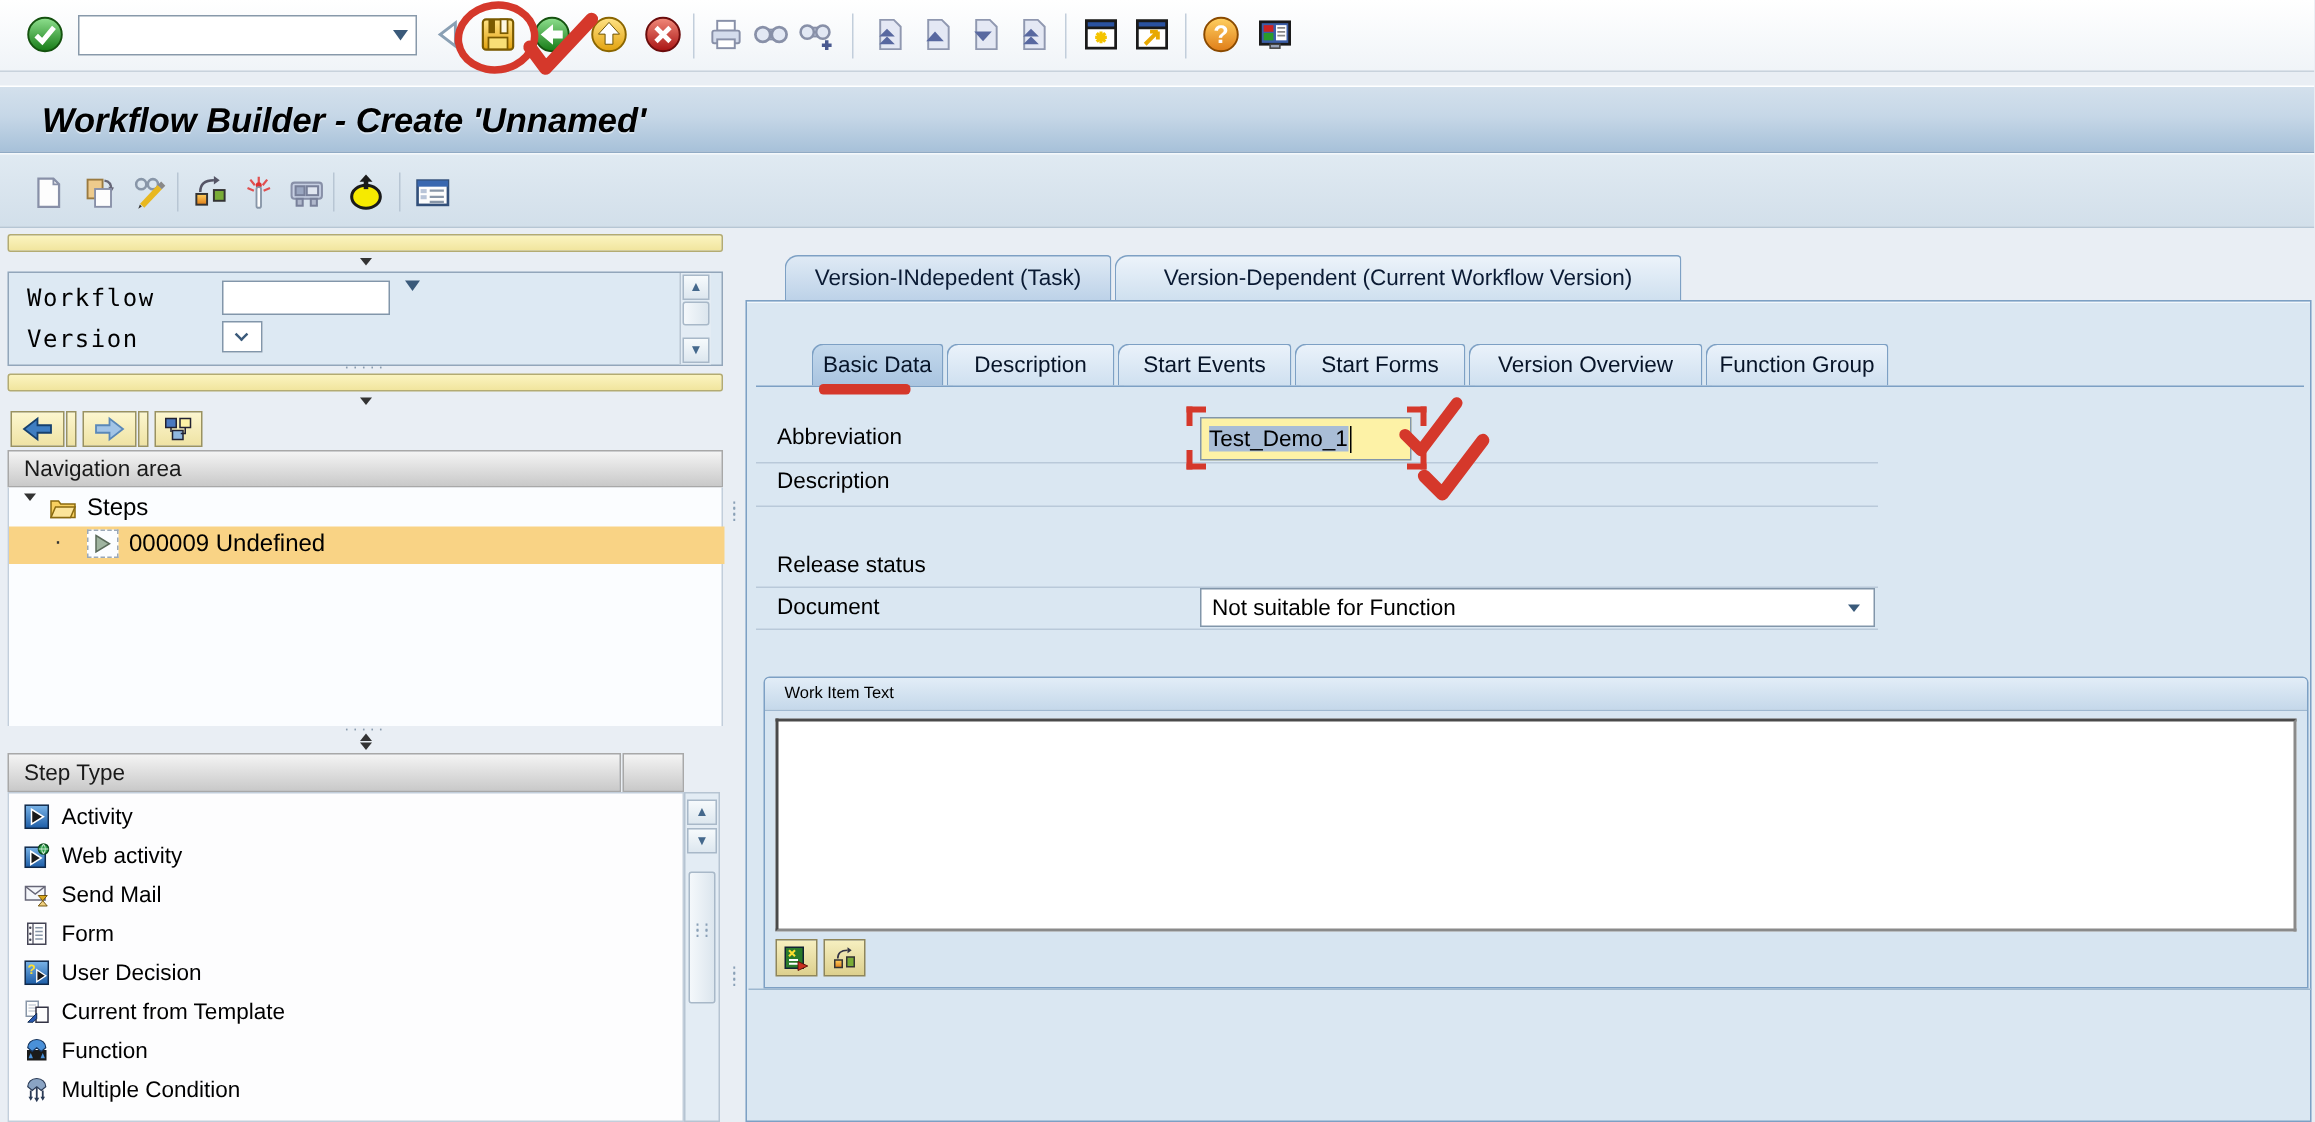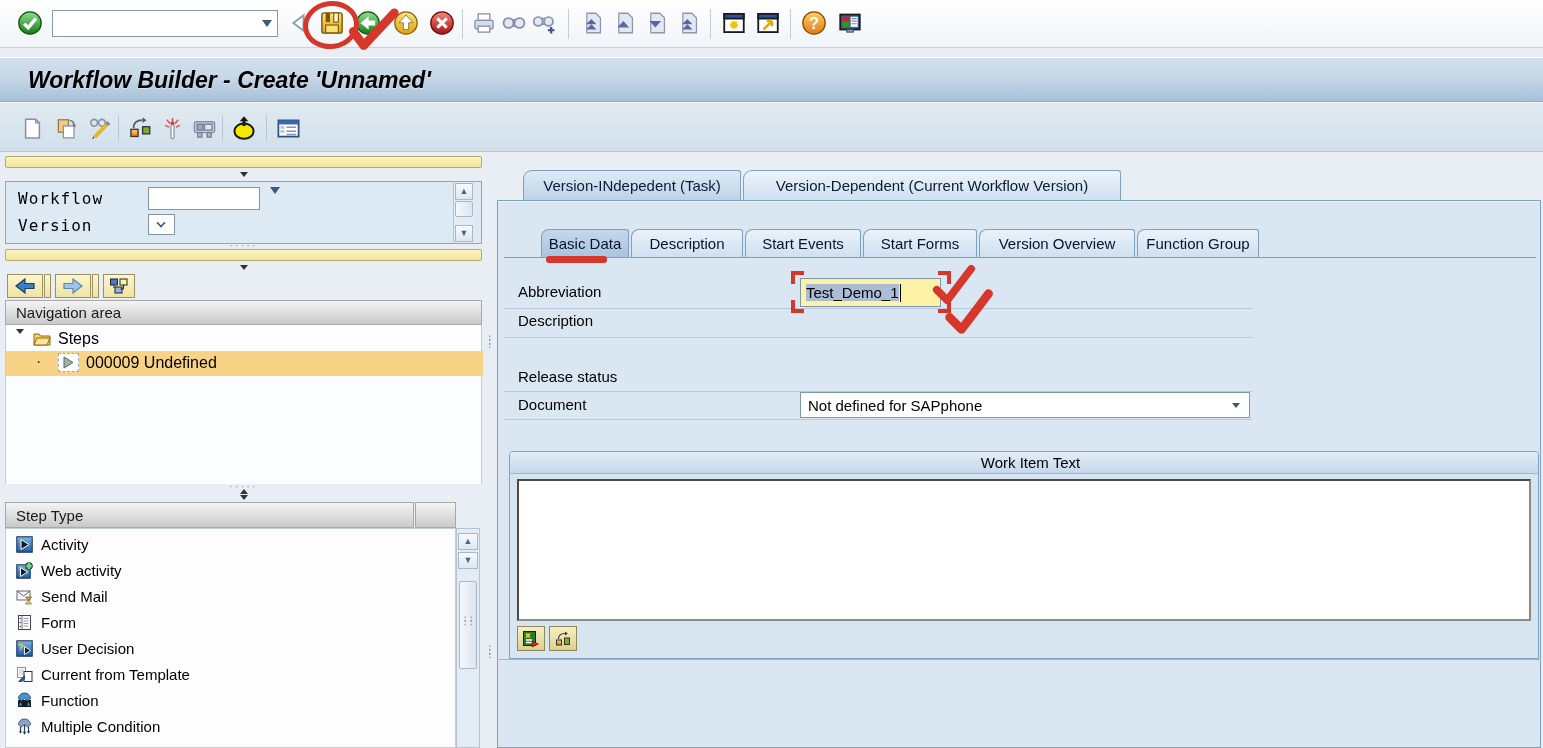--- a/index.html
+++ b/index.html
@@ -60,21 +60,21 @@
   #cbox { left:0; top:44px; width:1044px; height:548px; background:#dae7f2; border:1px solid #7da0c4; box-shadow:inset 0 1px 0 #f2f7fb; z-index:4; }
   .flabel { position:absolute; left:20px; font-size:15px; color:#000; }
   .rowline { position:absolute; left:6px; height:1px; background:#b9c9d9; }
   .dd { position:absolute; background:#fff; border:1px solid #8296aa; font-size:15px; color:#000; display:flex; align-items:center; padding-left:7px; cursor:pointer; }
   .dd .tri-dn { position:absolute; right:9px; }
   #abbrfield { position:absolute; left:302px; top:77px; width:141px; height:29px; background:#fdf2a6; border:1px solid #8296aa; font-size:15px; display:flex; align-items:center; padding-left:5px; cursor:text; }
   #abbrfield .sel { background:#a9bdd6; }
   .caret { display:inline-block; width:1.5px; height:18px; background:#000; margin-left:1px; }
   #descfield { position:absolute; left:302px; top:108px; width:450px; height:26px; background:#fff; border:1px solid #8296aa; font-size:15px; display:flex; align-items:center; padding-left:6px; cursor:text; }
   #wgroup { position:absolute; left:11px; top:250px; width:1030px; height:208px; border:1px solid #7da0c4; border-radius:4px 4px 0 0; background:#d7e5f1; }
-  #wgroup .ghdr { height:22px; background:linear-gradient(180deg,#e2edf7,#c5d8ea); border-bottom:1px solid #9fb8d0; border-radius:3px 3px 0 0; font-size:15px; color:#000; line-height:21px; padding-left:13px;text-align:center; }
+  #wgroup .ghdr { height:22px; background:linear-gradient(180deg,#e2edf7,#c5d8ea); border-bottom:1px solid #9fb8d0; border-radius:3px 3px 0 0; font-size:11px; color:#000; line-height:21px; padding-left:13px; }
   #witext { position:absolute; left:7px; top:27px; width:1014px; height:142px; background:#fff; border:2px solid; border-color:#4a4a4a #8a8a8a #8a8a8a #4a4a4a; resize:none; outline:none; font:14px "Liberation Sans",sans-serif; }
   .wbtn { position:absolute; top:174px; width:28px; height:25px; background:linear-gradient(180deg,#f6efc0,#ddd08e); border:1px solid #8f865a; display:flex; align-items:center; justify-content:center; cursor:pointer; }
 
   
   .anno { z-index:50; pointer-events:none; }
   #a-circle { left:303px; top:1px; width:56px; height:48px; border:5px solid #d5382b; border-radius:50%; transform:rotate(-8deg); }
   .acheck { fill:none; stroke:#d5382b; stroke-width:8; stroke-linecap:round; stroke-linejoin:round; }
   #a-underline { left:546px; top:256px; width:61px; height:7px; background:#d5382b; border-radius:3px; }
   #a-brackets { left:791px; top:271px; width:160px; height:42px; }
   .bk { position:absolute; width:13px; height:13px; border:0 solid #d5382b; }
@@ -531,21 +531,21 @@
       <div class="rowline" style="top:107px;width:748px"></div>
 
       <span class="flabel" style="top:111px">Description</span>
       <div class="rowline" style="top:136px;width:748px"></div>
 
       <span class="flabel" style="top:167px">Release status</span>
       <div class="rowline" style="top:190px;width:748px"></div>
 
       <span class="flabel" style="top:195px">Document</span>
       <div class="dd" style="left:302px;top:191px;width:450px;height:26px">
-        <span>Not defined for SAPphone</span>
+        <span>Not suitable for Function</span>
         <span class="tri-dn sm"></span>
       </div>
       <div class="rowline" style="top:218px;width:748px"></div>
 
       <div id="wgroup">
         <div class="ghdr">
           <span>Work Item Text</span>
         </div>
         <textarea id="witext" value="" style=""></textarea>
         <div class="wbtn" style="left:7px">

